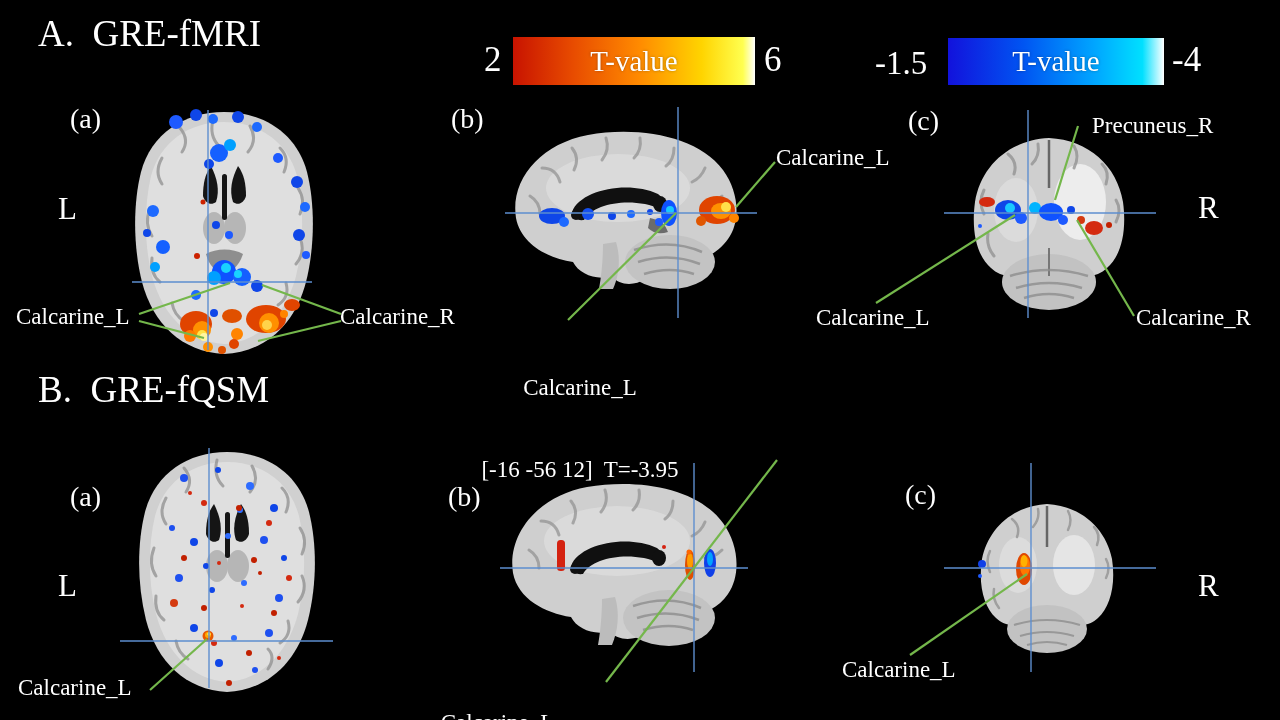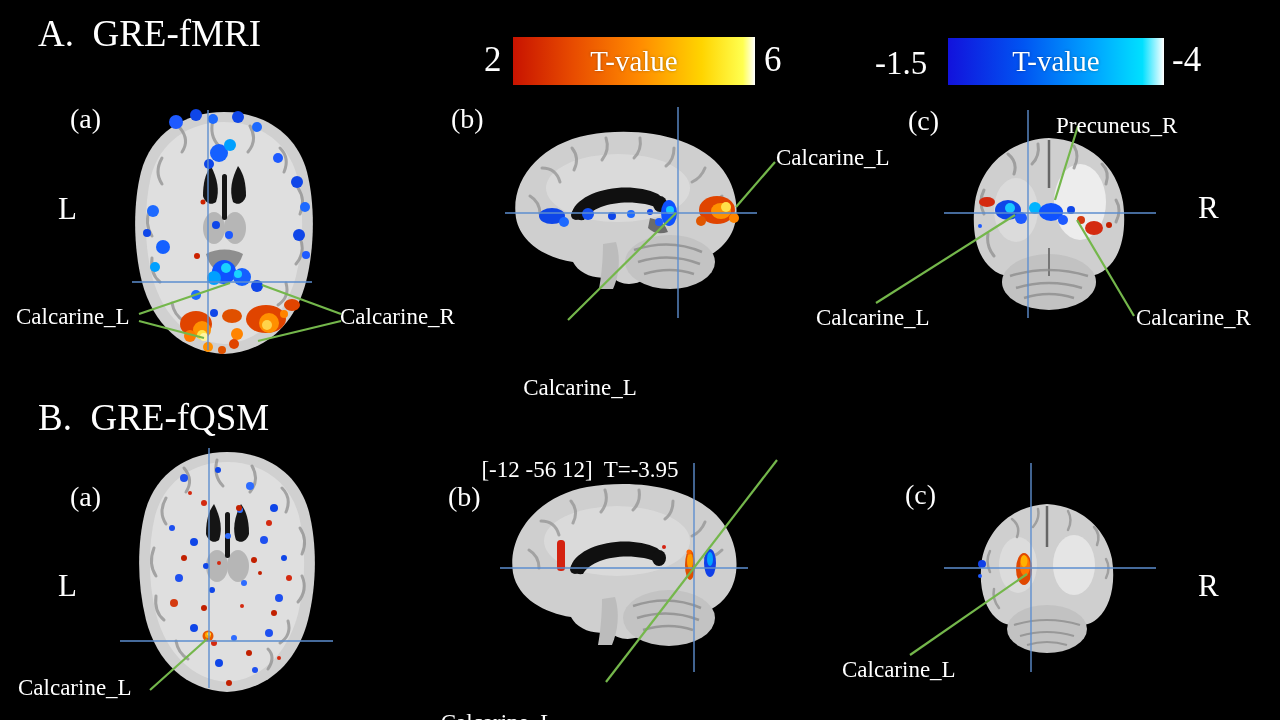--- a/index.html
+++ b/index.html
@@ -15,21 +15,21 @@
   .cbar-label{font-size:29px;color:#fff;text-shadow:0 0 3px rgba(0,0,0,.35);}
   .brain{position:absolute;}
   #overlay{position:absolute;left:0;top:0;pointer-events:none;}
 </style>
 </head>
 <body>
 
 <div class="figure">
 
   <div class="title" style="left:38px;top:12px">A.  GRE-fMRI</div>
-  <div class="title" style="left:38px;top:396px">B.  GRE-fQSM</div>
+  <div class="title" style="left:38px;top:368px">B.  GRE-fQSM</div>
 
   <div class="lbl" style="left:484px;top:42px;font-size:35px">2</div>
   <div class="cbar" style="left:513px;top:37px;width:242px;height:48px">
     <div class="bar" style="width:242px;background:linear-gradient(90deg,#c81300 0%,#e84c00 25%,#ff8a00 52%,#ffd400 78%,#ffff50 95%,#ffffff 100%)">
       <span class="cbar-label">T-value</span>
     </div>
   </div>
   <div class="lbl" style="left:764px;top:42px;font-size:35px">6</div>
 
   <div class="lbl" style="left:875px;top:46px;font-size:33px">-1.5</div>
@@ -376,25 +376,25 @@
 
   <div class="lbl" style="left:70px;top:104px;font-size:28px">(a)</div>
   <div class="lbl" style="left:58px;top:193px;font-size:31px">L</div>
   <div class="lbl" style="left:16px;top:305px;font-size:23px">Calcarine_L</div>
   <div class="lbl" style="left:340px;top:305px;font-size:23px">Calcarine_R</div>
 
   <div class="lbl" style="left:451px;top:104px;font-size:28px">(b)</div>
   <div class="lbl" style="left:776px;top:146px;font-size:23px">Calcarine_L</div>
   <div class="note" style="left:450px;top:320px;width:260px;font-size:23px">
     <div>Calcarine_L</div>
-    <div>[-12 -56 12]  T=-3.95</div>
+    <div>[-16 -56 12]  T=-3.95</div>
   </div>
 
   <div class="lbl" style="left:908px;top:106px;font-size:28px">(c)</div>
-  <div class="lbl" style="left:1056px;top:114px;font-size:23px">Precuneus_R</div>
+  <div class="lbl" style="left:1092px;top:114px;font-size:23px">Precuneus_R</div>
   <div class="lbl" style="left:1198px;top:192px;font-size:31px">R</div>
   <div class="lbl" style="left:816px;top:306px;font-size:23px">Calcarine_L</div>
   <div class="lbl" style="left:1136px;top:306px;font-size:23px">Calcarine_R</div>
 
   <div class="lbl" style="left:70px;top:482px;font-size:28px">(a)</div>
   <div class="lbl" style="left:58px;top:570px;font-size:31px">L</div>
   <div class="lbl" style="left:18px;top:676px;font-size:23px">Calcarine_L</div>
 
   <div class="lbl" style="left:448px;top:482px;font-size:28px">(b)</div>
   <div class="note" style="left:385px;top:655px;width:225px;font-size:23px">

